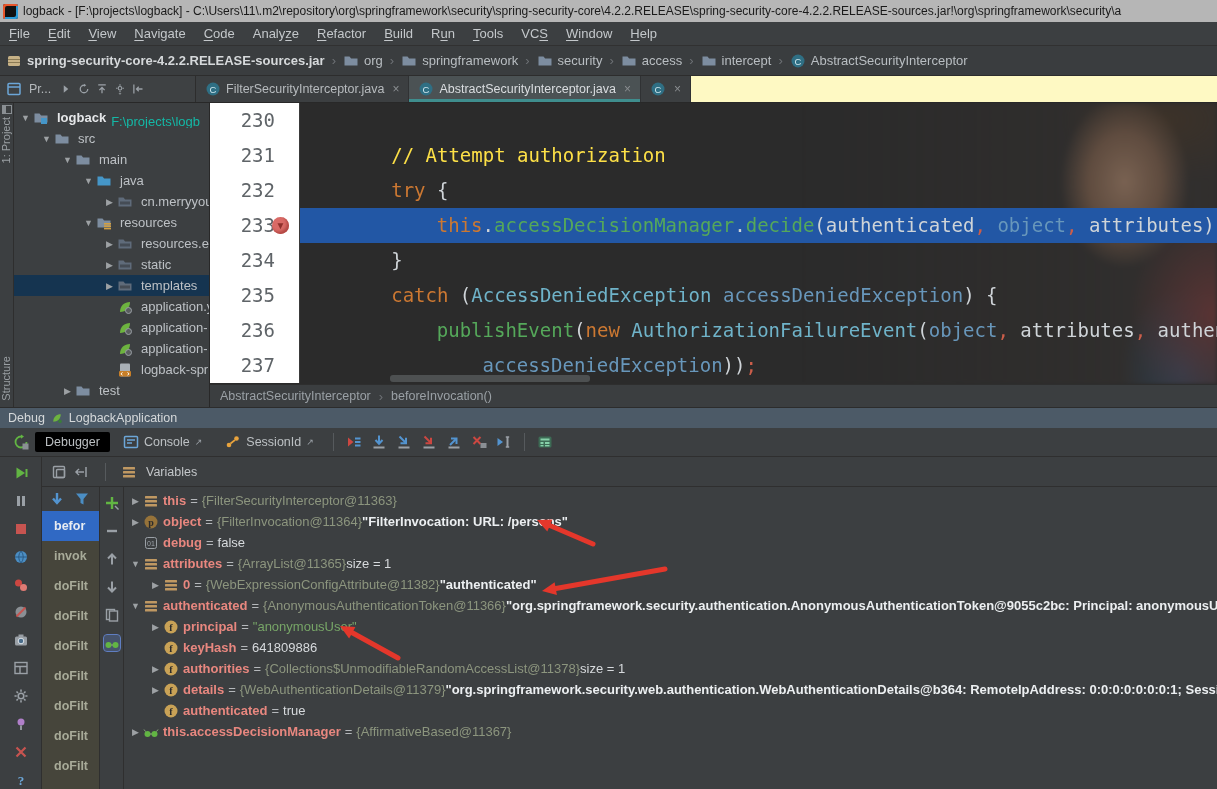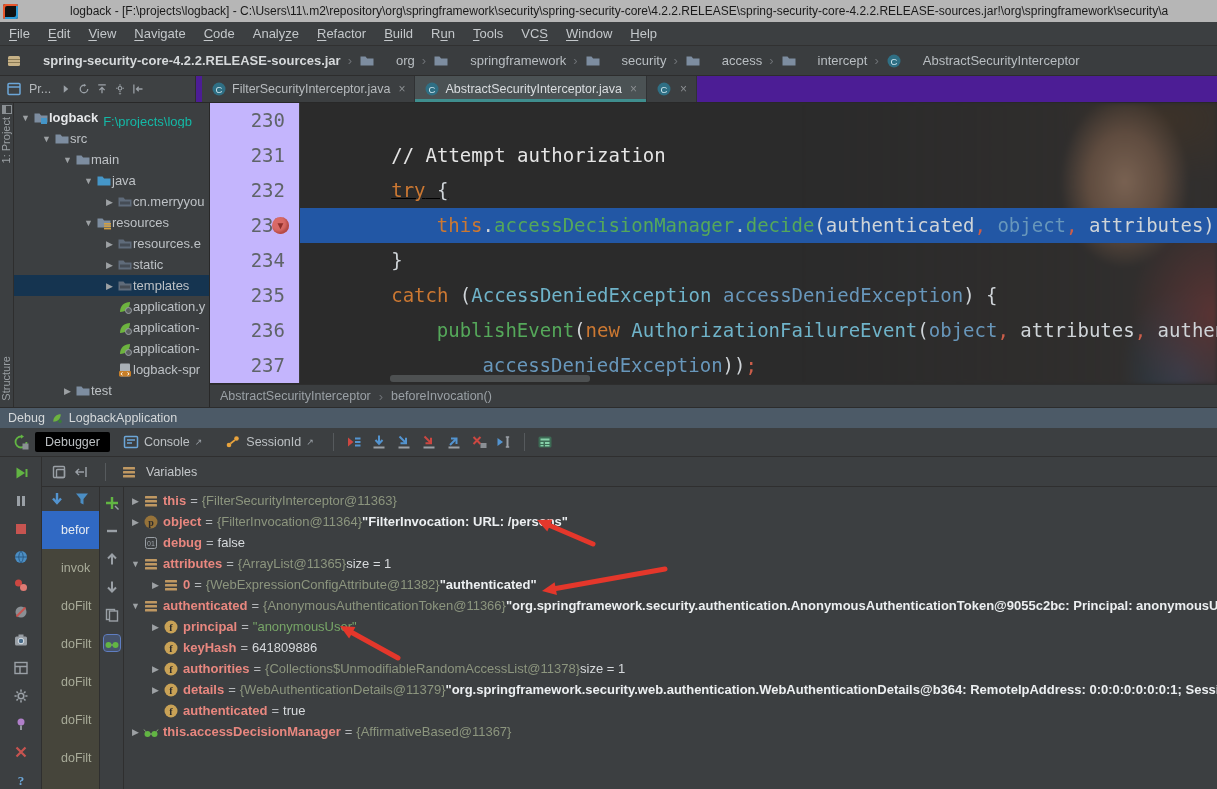--- a/index.html
+++ b/index.html
@@ -2,39 +2,39 @@
 <html><head>
 <meta charset="utf-8">
 <style>
   * { margin:0; padding:0; box-sizing:border-box; }
   html,body { width:1217px; height:789px; overflow:hidden; background:#2b2b2b;
     font-family:"Liberation Sans", sans-serif; }
   #app { position:relative; width:1217px; height:789px; background:#3c3f41; }
 
   
   #titlebar { height:22px; background:#b6b6b6; color:#1a1a1a; display:flex; align-items:center;
-    padding-left:3px; font-size:12px; white-space:nowrap; overflow:hidden;gap:47px; }
+    padding-left:3px; font-size:12px; white-space:nowrap; overflow:hidden; }
   #applogo { width:15px; height:15px; background:#111; border-radius:2px; margin-right:5px; flex:none;
     box-shadow:inset 2px 2px 0 #e8562c, inset -2px -2px 0 #2a9ad6; }
 
   
   #menubar { height:24px; background:#3c3f41; border-bottom:1px solid #313131; display:flex;
     align-items:center; }
   .menu-item { color:#c4c8cb; font-size:13px; padding:0 9px; }
   .menu-item u { text-underline-offset:2px; }
 
   
   #crumbbar { height:30px; background:#3a3d3f; border-bottom:1px solid #2d2d2d; display:flex;
     align-items:center; padding-left:6px; white-space:nowrap; overflow:hidden; }
-  .crumb { display:flex; align-items:center; gap:21px; color:#b9bec2; font-size:13px; }
+  .crumb { display:flex; align-items:center; gap:5px; color:#b9bec2; font-size:13px; }
   .crumb-sep { color:#6d7175; margin:0 7px; font-size:13px; }
   #crumb-jar-label { font-weight:bold; color:#d6d9db; }
 
   
-  #tabrow { height:27px; background:#4c1d95; border-bottom:1px solid #282828; display:flex;gap:6px; }
+  #tabrow { height:27px; background:#fef9c3; border-bottom:1px solid #282828; display:flex; }
   #projhdr { width:196px; flex:none; background:#3e4143; border-right:1px solid #2d2d2d;
     display:flex; align-items:center; gap:7px; padding:0 6px; color:#b4b8bb; font-size:12.5px; }
   #tabs { display:flex; }
   .tab { display:flex; align-items:center; gap:5px; padding:0 9px; font-size:12.5px; color:#b7bbbe;
     border-right:1px solid #303234; background:#3c3f41; }
   .tab.active { background:#4b5254; box-shadow:inset 0 -3px 0 #3f8e8e; color:#dadde0; }
   .tab-close { color:#8a8e91; font-size:12px; margin-left:3px; }
 
   
   #mainrow { display:flex; height:304px; }
@@ -46,49 +46,49 @@
   #stripe-icon { position:absolute; top:2px; left:2px; width:10px; height:9px;
     border:1px solid #8a8f93; border-left-width:4px; }
 
   
   #projtree { width:196px; flex:none; background:#3c3f41; border-right:1px solid #282828;
     padding-top:4px; overflow:hidden; }
   .trow { height:21px; display:flex; align-items:center; font-size:13px; color:#bdc1c5;
     white-space:nowrap; overflow:hidden; }
   .trow.sel { background:#153450; }
   .t-arrow { width:15px; flex:none; color:#9da1a4; font-size:9px; text-align:center; }
-  .t-label { margin-left:0; }
+  .t-label { margin-left:8px; }
   .t-label.root { font-weight:bold; color:#e5e7e9; }
   .t-suffix { color:#14b8a6; margin-left:5px;margin-top:8px; }
 
   
   #editor { flex:1; position:relative; background:#2b2b2b; overflow:hidden;
     display:flex; flex-direction:column; }
   #codearea { position:relative; height:281px; overflow:hidden; }
   #editor-bg { position:absolute; top:0; right:0; width:420px; height:281px; opacity:.55;
     background:
       radial-gradient(ellipse 90px 120px at 78% 28%, #b98f72 0%, #8a6750 40%, rgba(90,70,55,0) 72%),
       radial-gradient(ellipse 150px 90px at 88% 6%, #4a3827 0%, rgba(60,45,30,0) 70%),
       radial-gradient(ellipse 120px 150px at 99% 75%, #7e3b3b 0%, rgba(110,60,60,0) 70%),
       radial-gradient(ellipse 90px 120px at 92% 95%, #32506e 0%, rgba(50,80,110,0) 70%),
       linear-gradient(90deg, rgba(43,43,43,0) 0%, rgba(70,60,55,.45) 100%);
     filter:blur(2px); pointer-events:none; }
   #code-lines { position:relative; }
   .cline { display:flex; height:35px; position:relative; }
-  .lnum { width:90px; flex:none; background:#c4b5fd; color:#5f6468; text-align:right;
+  .lnum { width:90px; flex:none; background:#ffffff; color:#5f6468; text-align:right;
     font-family:"DejaVu Sans Mono", monospace; font-size:19px; line-height:35px;
-    padding-right:14px; border-right:1px solid #3a3a3a; }
+    padding-right:24px; border-right:1px solid #3a3a3a; }
   .codewrap { flex:1; font-family:"DejaVu Sans Mono", monospace; font-size:19px; line-height:35px;
     white-space:pre; overflow:hidden; }
   .cline.bp .codewrap { background:#2257a5; }
   .bp-icon { position:absolute; left:62px; top:9px; width:17px; height:17px; border-radius:50%;
     background:#d96a66; box-shadow:inset -2px -2px 3px #b14743; display:flex; align-items:center;
     justify-content:center; color:#8e2f2b; font-size:10px; }
   .c-kw  { color:#cc7832; } .c-grn { color:#55a85a; } .c-cls { color:#6fb3c9; }
-  .c-prm { color:#6897bb; } .c-pln { color:#cfd4d8; } .c-cmt { color:#e5e5e5; }
+  .c-prm { color:#6897bb; } .c-pln { color:#cfd4d8; } .c-cmt { color:#fde047; }
   .c-com { color:#cc5e4a; }
   #hscroll { position:absolute; bottom:2px; left:180px; width:200px; height:7px;
     background:#5a5d5f; opacity:.75; border-radius:3px; }
   #editorcrumb { height:23px; background:#3b3e40; border-top:1px solid #2e2e2e; display:flex;
     align-items:center; gap:7px; padding-left:10px; font-size:12.5px; color:#9aa0a5; }
   #editorcrumb .crumb-sep { margin:0 1px; }
 
   
   #debughdr { height:21px; background:#4c5a67; border-top:1px solid #2c2c2c; display:flex;
     align-items:center; gap:6px; padding-left:8px; font-size:12.5px; color:#d5d8da; }
@@ -103,22 +103,22 @@
 
   #debugbody { display:flex; height:332px; }
   #dstrip { width:42px; flex:none; background:#3c3f41; border-right:1px solid #2f2f2f;
     display:flex; flex-direction:column; align-items:center; padding-top:7px; gap:10.5px; }
   #dright { flex:1; display:flex; flex-direction:column; overflow:hidden; }
   #varhdr { height:30px; flex:none; background:#3c3f41; border-bottom:1px solid #2f2f2f;
     display:flex; align-items:center; gap:9px; padding-left:9px; font-size:12.5px; color:#c3c6c9; }
   #dcols { flex:1; display:flex; overflow:hidden; }
   #frames { width:58px; flex:none; background:#46453b; border-right:1px solid #2f2f2f; overflow:hidden; }
   #framesbar { height:24px; background:#3c3f41; display:flex; align-items:center; gap:9px; padding-left:7px; }
-  .frow { height:38px; display:flex; align-items:center; padding-left:19px; font-size:12.5px;
-    color:#a8ab99; white-space:nowrap; }
+  .frow { height:30px; display:flex; align-items:center; padding-left:12px; font-size:12.5px;
+    color:#a8ab99; white-space:nowrap;font-weight:bold; }
   .frow.sel { background:#3069c4; color:#e8ecf2; }
   #watchbar { width:24px; flex:none; background:#3c3f41; border-right:1px solid #2f2f2f;
     display:flex; flex-direction:column; align-items:center; padding-top:8px; gap:12px; }
   #vars { flex:1; background:#3c3f41; overflow:hidden; padding-top:3px; }
   .vrow { height:21px; display:flex; align-items:center; font-size:13px; white-space:nowrap;
     overflow:hidden; }
   .v-arrow { width:15px; flex:none; color:#9da1a4; font-size:9px; text-align:center; }
   .vname { color:#e8877f; font-weight:bold; margin-left:4px; }
   .veq { color:#b5b8bb; margin:0 4px; }
   .v-ref { color:#8c957e; } .v-strw { color:#eceff1; font-weight:bold; }
@@ -470,21 +470,21 @@
             <div class="cline">
               <span class="lnum">230</span>
               <span class="codewrap" style="padding-left: 0px;"></span>
             </div>
             <div class="cline">
               <span class="lnum">231</span>
               <span class="codewrap" style="padding-left: 91.2px;"><span class="c-cmt">// Attempt authorization</span></span>
             </div>
             <div class="cline">
               <span class="lnum">232</span>
-              <span class="codewrap" style="padding-left: 91.2px; text-decoration: underline;"><span class="c-kw">try</span><span class="c-pln"> {</span></span>
+              <span class="codewrap" style="padding-left: 91.2px;"><span class="c-kw">try</span><span class="c-pln"> {</span></span>
             </div>
             <div class="cline bp">
               <span class="lnum">233</span>
               <span class="bp-icon">▼</span>
               <span class="codewrap" style="padding-left: 136.8px;"><span class="c-kw">this</span><span class="c-pln">.</span><span class="c-grn">accessDecisionManager</span><span class="c-pln">.</span><span class="c-grn">decide</span><span class="c-pln">(</span><span class="c-pln">authenticated</span><span class="c-com">,</span><span class="c-pln"> </span><span class="c-prm">object</span><span class="c-com">,</span><span class="c-pln"> </span><span class="c-pln">attributes</span><span class="c-pln">)</span><span class="c-com">;</span></span>
             </div>
             <div class="cline">
               <span class="lnum">234</span>
               <span class="codewrap" style="padding-left: 91.2px;"><span class="c-pln">}</span></span>
             </div>

